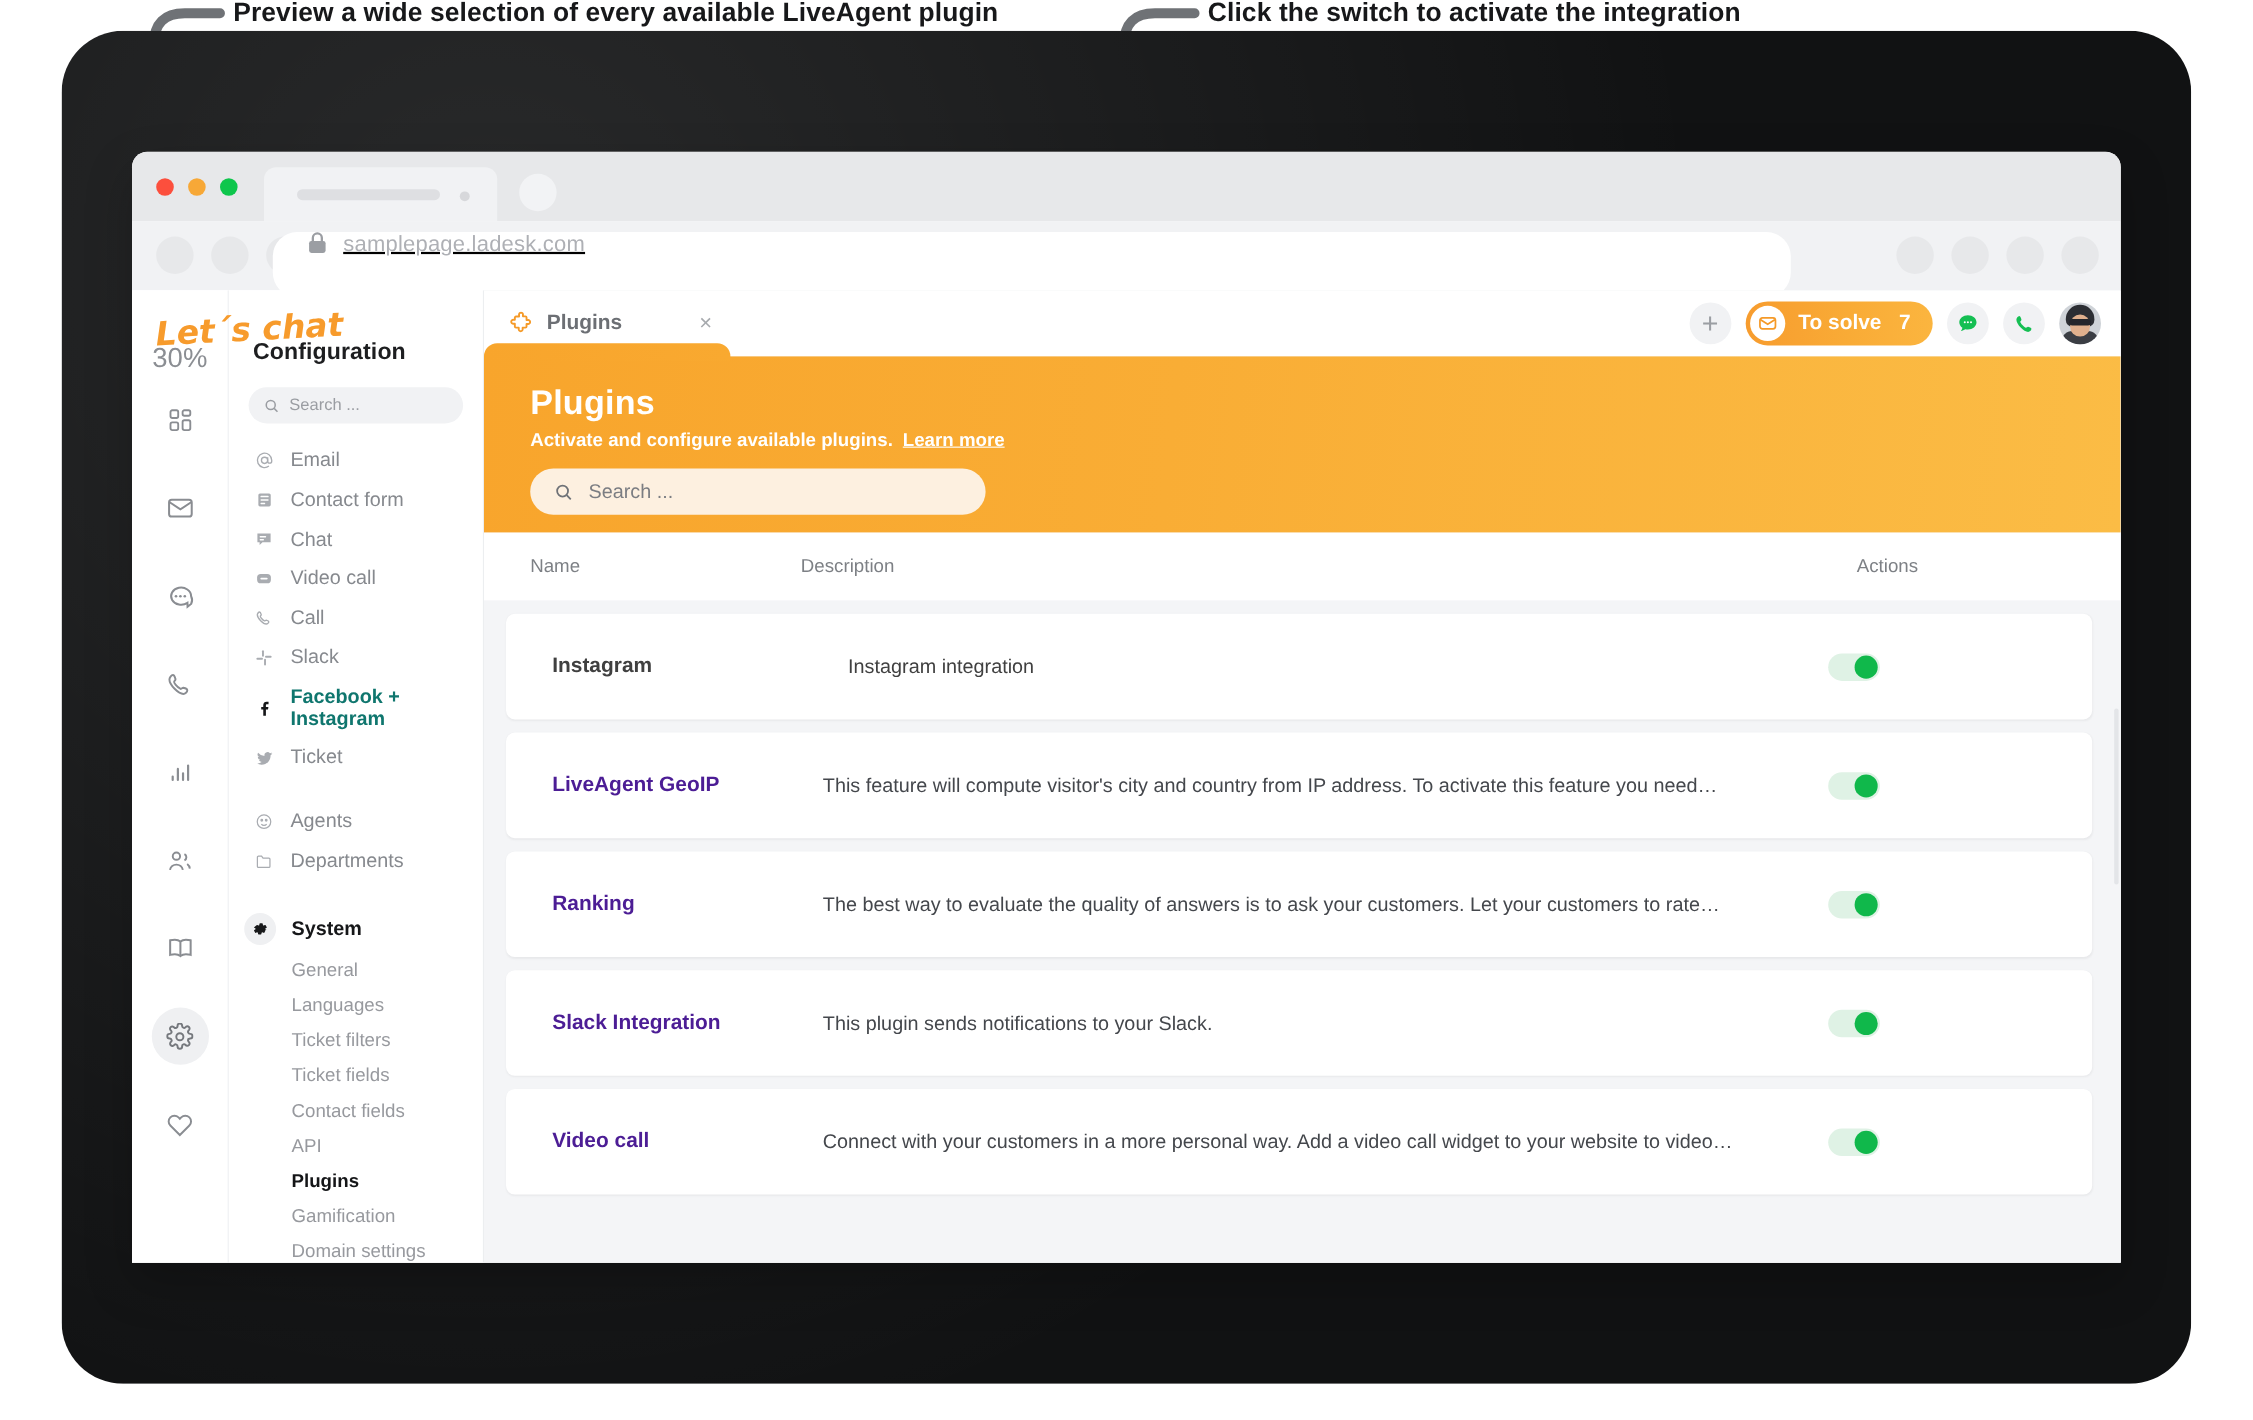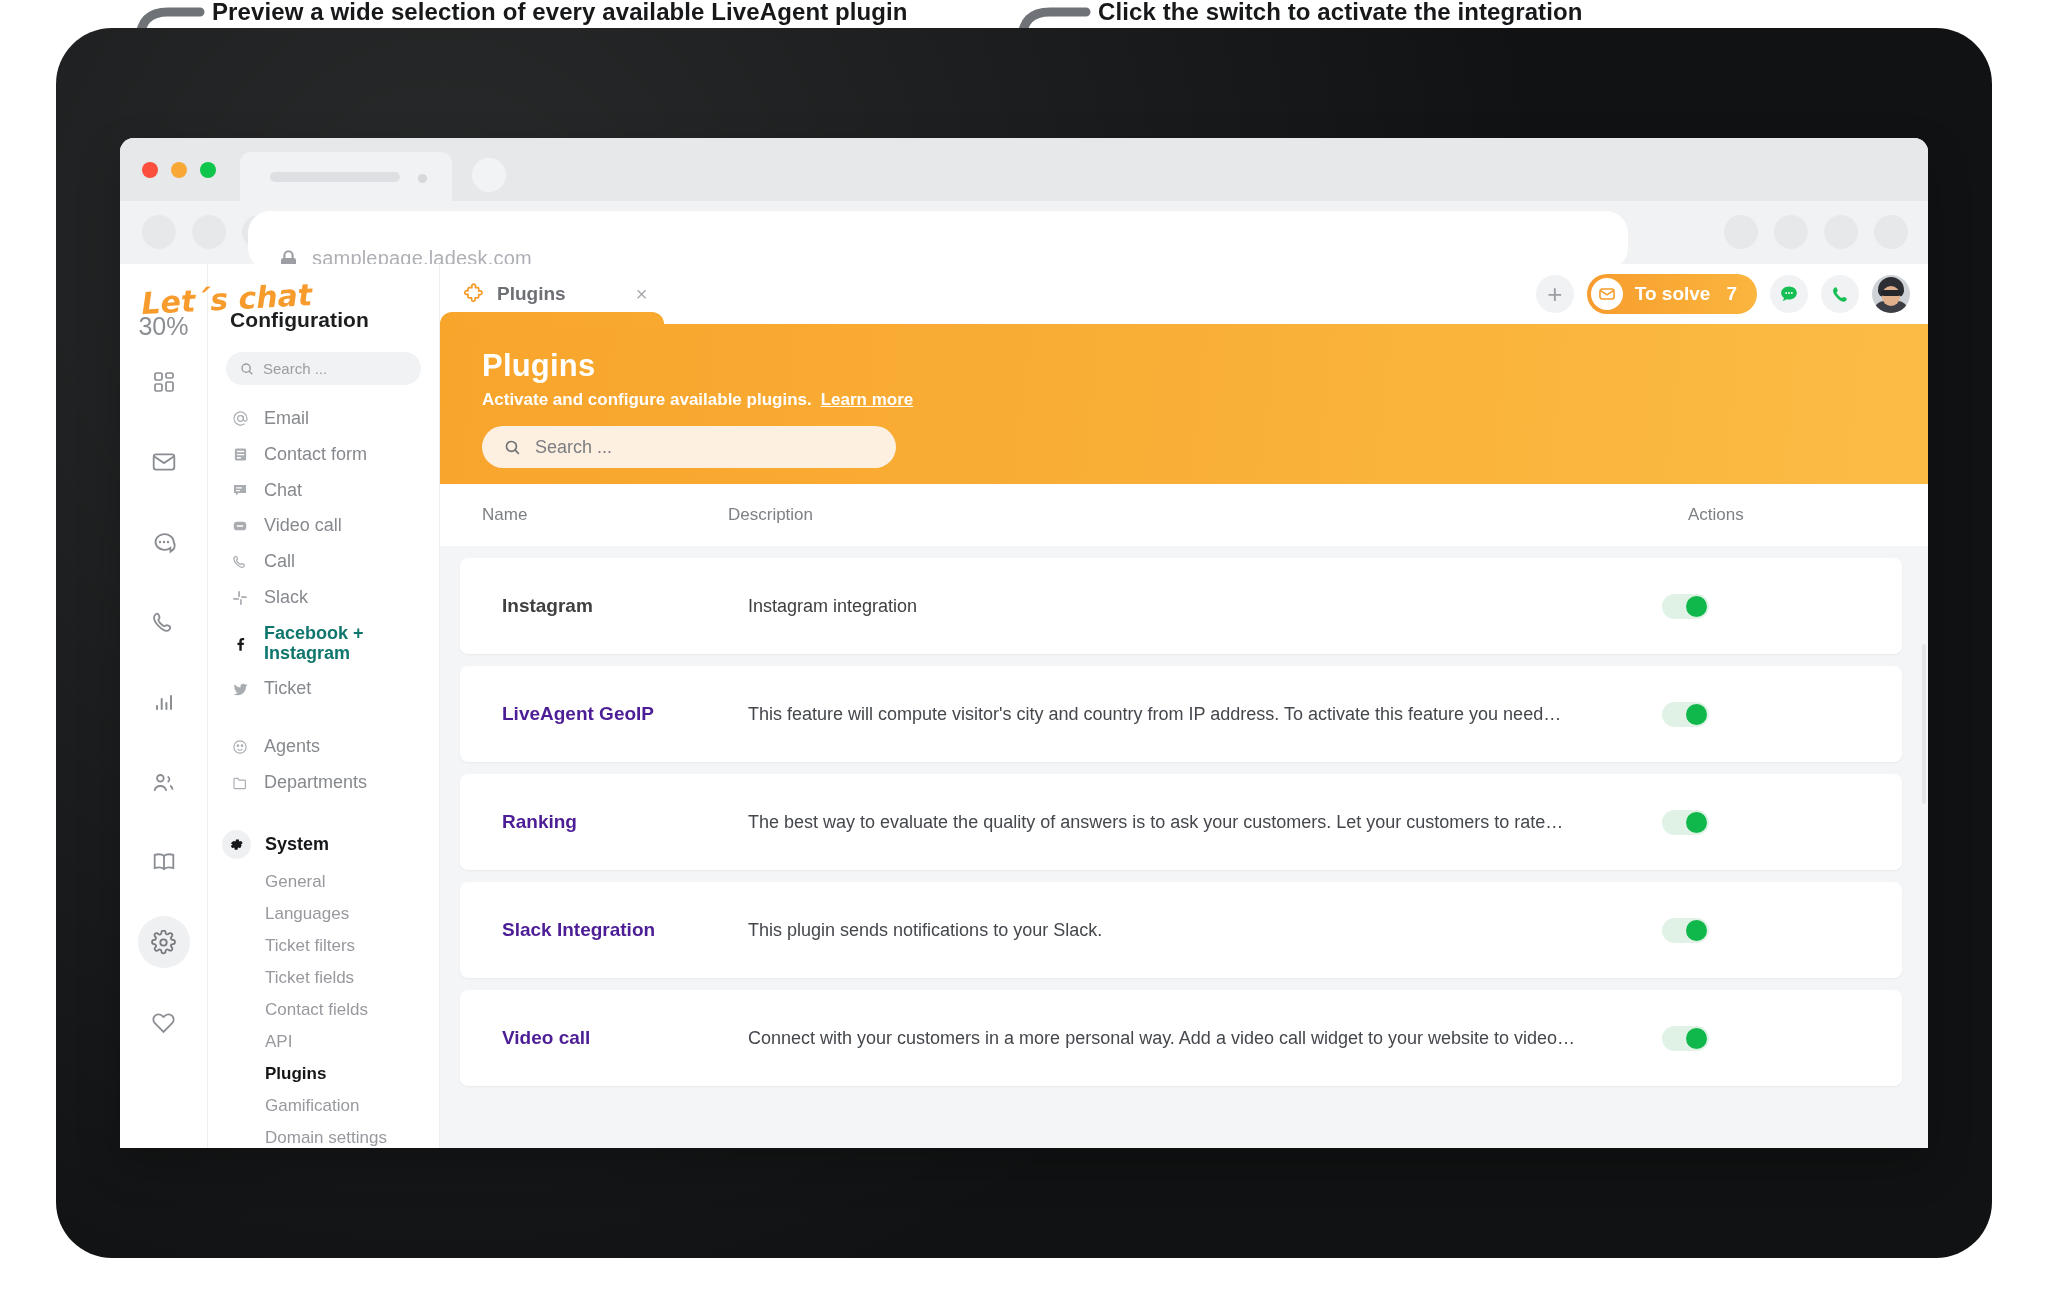--- a/index.html
+++ b/index.html
@@ -93,21 +93,21 @@
     position: relative;
     height: 63px;
     background: #f1f2f4;
   }
   .navdots { position: absolute; left: 22px; top: 14px; display: flex; gap: 16px; }
   .navdot { width: 34px; height: 34px; border-radius: 50%; background: #e7e8ea; }
   .urlbox {
     position: absolute; left: 128px; top: 10px;
     width: 1380px; height: 59px;
     background: #ffffff; border-radius: 22px;
-    display: flex; align-items: flex-end; gap: 15px; padding-left: 32px;
+    display: flex; align-items: flex-start; gap: 15px; padding-left: 32px; text-decoration: underline;
   }
   .url-text { font-size: 20px; color: #aeb0b5; letter-spacing: .2px; }
   .rightdots { position: absolute; right: 20px; top: 14px; display: flex; gap: 16px; }
 
   
   .app { position: relative; height: 884px; background: #ffffff; display: flex; }
 
   .rail { width: 88px; border-right: 1px solid #eceef0; background: #fff; flex: 0 0 88px; position: relative; }
   .rail-pct { position: absolute; left: 0; right: 0; top: 48px; text-align: center; font-size: 25px; color: #8b8e93; font-weight: 500; }
   .rail-icons { position: absolute; left: 0; right: 0; top: 92px; display: flex; flex-direction: column; align-items: center; gap: 28px; }
@@ -185,21 +185,21 @@
   .col-act  { width: 240px; flex: 0 0 240px; }
   .rows { background: #f4f5f7; padding-top: 12px; }
   .row {
     background: #fff; border-radius: 8px; margin: 0 26px 12px 20px;
     height: 96px; display: flex; align-items: center;
     box-shadow: 0 1px 2px rgba(16,18,22,.05);
   }
   .row .name { width: 288px; flex: 0 0 288px; padding-left: 42px; font-size: 19px; font-weight: 700; color: #4c1d95; }
   .row .desc { flex: 1 1 auto; font-size: 18px; color: #44474c; padding-right: 30px; }
   .row.hl .name, .row.hl .desc { color: #404040; font-weight: 700; }
-  .row.hl .desc { font-weight: 400; }
+  .row.hl .desc { font-weight: 400; margin-left: 23px; }
   .row .act { width: 240px; flex: 0 0 240px; display: flex; align-items: center; }
   .switch { width: 47px; height: 25px; border-radius: 13px; background: #dff2e5; position: relative; }
   .switch .knob { position: absolute; right: 2px; top: 2px; width: 21px; height: 21px; border-radius: 50%; background: #10b84b; }
 
   .scrollbar { position: absolute; right: 2px; top: 380px; width: 4px; height: 160px; border-radius: 2px; background: #e3e5e8; }
 </style>
 </head>
 <body>
 
 <div id="stage">

